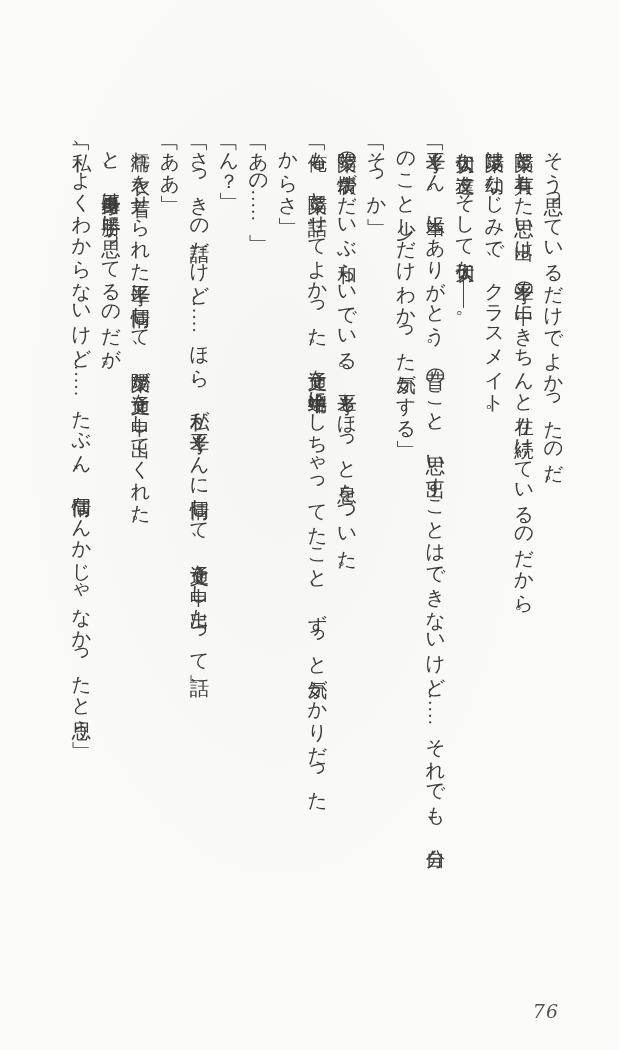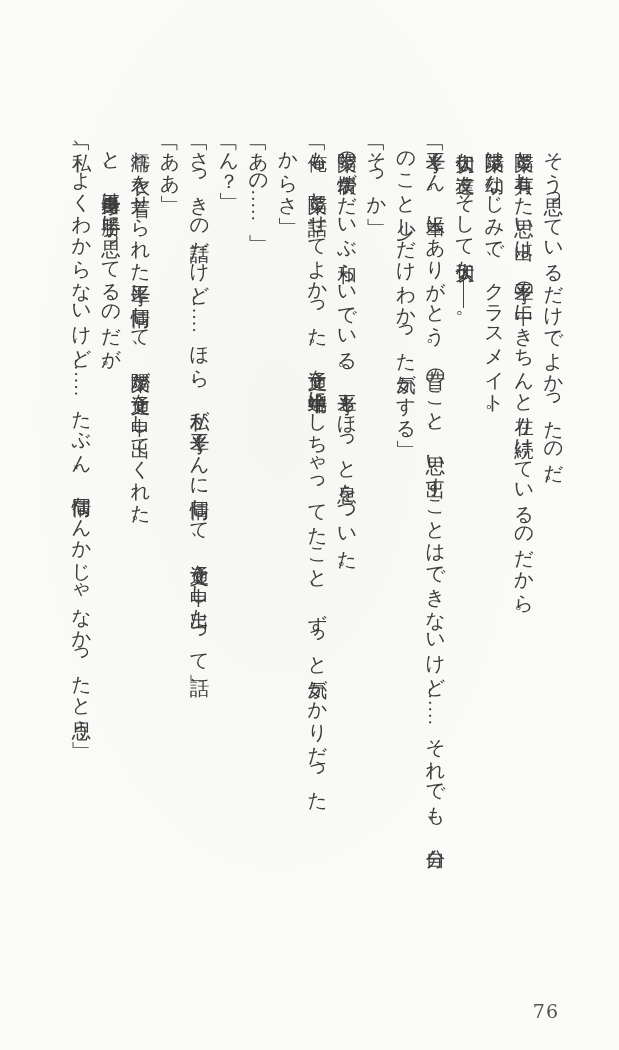--- a/index.html
+++ b/index.html
@@ -36,20 +36,21 @@
   .line {
     line-height: 29.5px;
     height: 100%;
     white-space: nowrap;
   }
   .page-number {
     position: absolute;
     top: 1000px;
     right: 60px;
     font-family: "DejaVu Serif", "Liberation Serif", serif;
+    font-style: italic;
     font-size: 19px;
     color: #52514e;
     letter-spacing: 1px;
   }
 </style>
 </head>
 <body>
 
 <div class="paper"></div>
 

